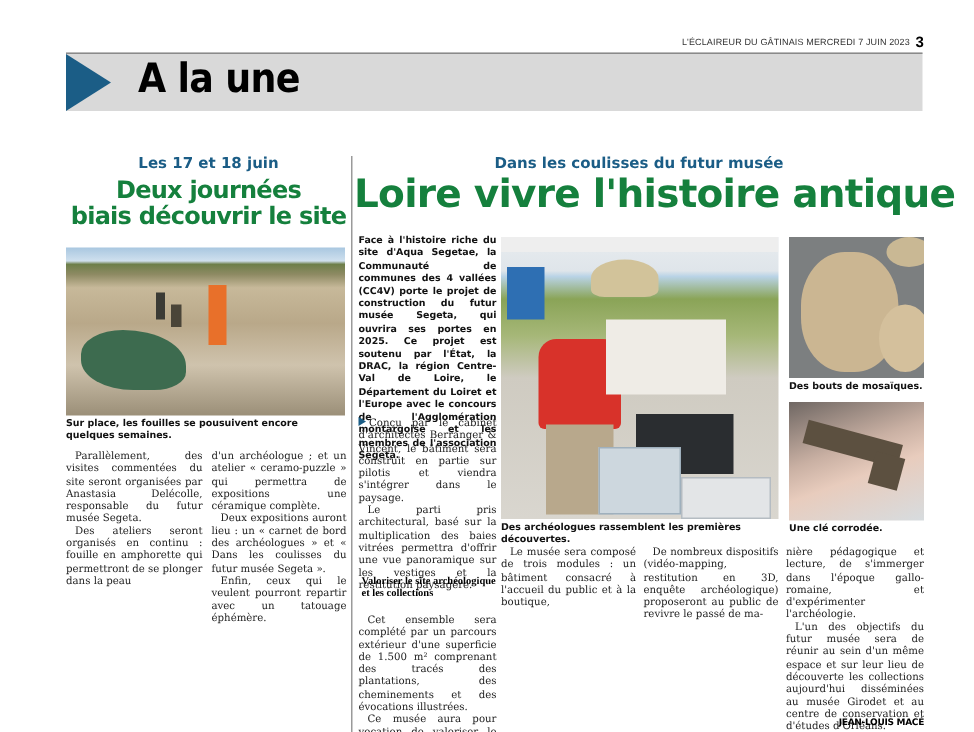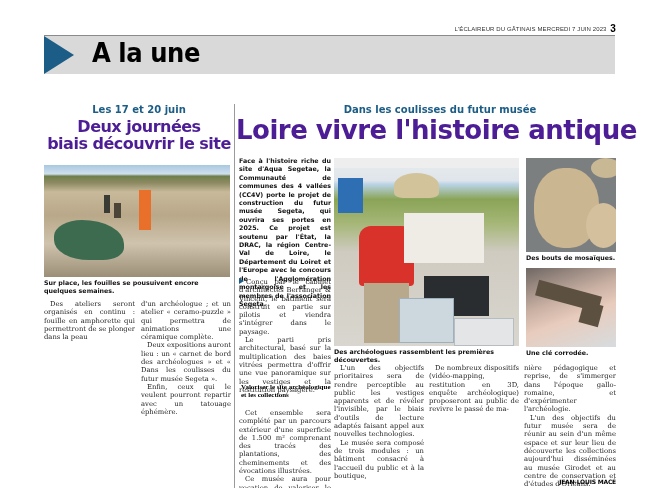--- a/index.html
+++ b/index.html
@@ -26,21 +26,21 @@
     position: absolute; left: 92px; top: 37px;
     font-family: "DejaVu Sans", sans-serif; font-weight: bold; font-size: 27px; color: #000;
     letter-spacing: -0.5px; transform: scaleX(0.9); transform-origin: left center;
   }
 
   .kicker {
     position: absolute; font-family: "DejaVu Sans", sans-serif; font-weight: bold; color: #1b5d86;
     font-size: 10px; text-align: center; white-space: nowrap;
   }
   .headline {
-    position: absolute; font-family: "DejaVu Sans", sans-serif; font-weight: bold; color: #4c1d95;
+    position: absolute; font-family: "DejaVu Sans", sans-serif; font-weight: bold; color: #15803d;
     text-align: center; line-height: 1.05; letter-spacing: -0.5px;
   }
 
   .col-divider { position: absolute; width: 1px; background: #9a9a9a; }
 
   .photo { position: absolute; overflow: hidden; }
   .caption {
     position: absolute; font-family: "DejaVu Sans", sans-serif; font-weight: bold;
     font-size: 6.3px; line-height: 8px; color: #111;
   }
@@ -71,46 +71,47 @@
 <div class="masthead-line">
   <span>L'ÉCLAIREUR DU GÂTINAIS</span>
   <span>MERCREDI 7 JUIN 2023</span>
   <span class="pnum">3</span>
 </div>
 
 <div class="section-bar"></div>
 <div class="section-arrow"></div>
 <div class="section-title">A la une</div>
 
-<div class="kicker" style="left:44px; top:104px; width:190px;">Les 17 et 20 juin</div>
+<div class="kicker" style="left:44px; top:104px; width:190px;">Les 17 et 18 juin</div>
 <div class="headline" style="left:40px; top:119px; width:198px; font-size:16px;">
   <div>Deux journées</div>
   <div>biais découvrir le site</div>
 </div>
 
 <div class="photo" style="left:44px; top:165px; width:186px; height:112px; background:linear-gradient(180deg,#a9c7e0 0%,#cfe0ee 8%,#6d7f4a 10%,#8e8a63 16%,#c7b99a 24%,#b9a889 45%,#cfc3ad 70%,#9b8f78 100%);">
   <div style="position:absolute; left:10px; top:55px; width:70px; height:40px; background:#3d6b4f; border-radius:40% 60% 30% 50%;"></div>
   <div style="position:absolute; left:95px; top:25px; width:12px; height:40px; background:#e8702a;"></div>
   <div style="position:absolute; left:60px; top:30px; width:6px; height:18px; background:#3b3b35;"></div>
   <div style="position:absolute; left:70px; top:38px; width:7px; height:15px; background:#4a4538;"></div>
 </div>
 <div class="caption" style="left:44px; top:279px; width:186px;">Sur place, les fouilles se pousuivent encore quelques semaines.</div>
 
 <div class="body-col" style="left:44px; top:300px; width:91px;">
+  <p>Parallèlement, des visites commentées du site seront organisées par Anastasia Delécolle, responsable du futur musée Segeta.</p>
   <p>Des ateliers seront organisés en continu : fouille en amphorette qui permettront de se plonger dans la peau</p>
 </div>
 <div class="body-col" style="left:141px; top:300px; width:90px;">
-  <p class="lead">d'un archéologue ; et un atelier « ceramo-puzzle » qui permettra de animations une céramique complète.</p>
+  <p class="lead">d'un archéologue ; et un atelier « ceramo-puzzle » qui permettra de expositions une céramique complète.</p>
   <p>Deux expositions auront lieu : un « carnet de bord des archéologues » et « Dans les coulisses du futur musée Segeta ».</p>
   <p>Enfin, ceux qui le veulent pourront repartir avec un tatouage éphémère.</p>
 </div>
 
 <div class="col-divider" style="left:234px; top:104px; height:384px;"></div>
 
-<div class="kicker" style="left:250px; top:104px; width:380px;">Dans les coulisses du futur musée</div>
+<div class="kicker" style="left:236px; top:104px; width:380px;">Dans les coulisses du futur musée</div>
 <div class="headline" style="left:236px; top:117px; width:380px; font-size:26px; white-space:nowrap;">Loire vivre l'histoire antique</div>
 
 <div class="intro" style="left:239px; top:157px; width:92px;">Face à l'histoire riche du site d'Aqua Segetae, la Communauté de communes des 4 vallées (CC4V) porte le projet de construction du futur musée Segeta, qui ouvrira ses portes en 2025. Ce projet est soutenu par l'État, la DRAC, la région Centre-Val de Loire, le Département du Loiret et l'Europe avec le concours de l'Agglomération montargoise et les membres de l'association Segeta.</div>
 
 <div class="body-col" style="left:239px; top:278px; width:92px;">
   <p class="lead"><span class="bullet"></span><span>Conçu par le cabinet d'architectes Berranger &amp; Vincent, le bâtiment sera construit en partie sur pilotis et viendra s'intégrer dans le paysage.</span></p>
   <p>Le parti pris architectural, basé sur la multiplication des baies vitrées permettra d'offrir une vue panoramique sur les vestiges et la restitution paysagère.</p>
 </div>
 <div class="subhead" style="left:241px; top:383px; width:90px;font-family:Liberation Serif, serif;">Valoriser le site archéologique et les collections</div>
 <div class="body-col" style="left:239px; top:409px; width:92px;">
@@ -138,23 +139,22 @@
 </div>
 <div class="caption" style="left:526px; top:254px; width:92px;">Des bouts de mosaïques.</div>
 
 <div class="photo" style="left:526px; top:268px; width:90px; height:79px; background:linear-gradient(160deg,#6f6763 0%,#c9b0a3 40%,#e8ccbd 60%,#d7dcdf 100%);">
   <div style="position:absolute; left:10px; top:20px; width:65px; height:16px; background:#5c5040; transform:rotate(15deg);"></div>
   <div style="position:absolute; left:55px; top:35px; width:20px; height:22px; background:#5c5040; transform:rotate(15deg);"></div>
 </div>
 <div class="caption" style="left:526px; top:349px; width:92px;">Une clé corrodée.</div>
 
 <div class="body-col" style="left:334px; top:364px; width:90px;">
-  <p>L'un des objectifs prioritaires sera de rendre perceptible au public les vestiges apparents et de révéler l'invisible, par le biais d'outils de lecture adaptés faisant appel aux nouvelles technologies.</p>
   <p>Le musée sera composé de trois modules : un bâtiment consacré à l'accueil du public et à la boutique,</p>
 </div>
 <div class="body-col" style="left:429px; top:364px; width:90px;">
   <p>De nombreux dispositifs (vidéo-mapping, restitution en 3D, enquête archéologique) proposeront au public de revivre le passé de ma-</p>
 </div>
 <div class="body-col" style="left:524px; top:364px; width:92px;">
-  <p class="lead">nière pédagogique et reprise, de s'immerger dans l'époque gallo-romaine, et d'expérimenter l'archéologie.</p>
+  <p class="lead">nière pédagogique et lecture, de s'immerger dans l'époque gallo-romaine, et d'expérimenter l'archéologie.</p>
   <p>L'un des objectifs du futur musée sera de réunir au sein d'un même espace et sur leur lieu de découverte les collections aujourd'hui disséminées au musée Girodet et au centre de conservation et d'études d'Orléans.</p>
 </div>
 <div class="signature" style="left:524px; top:478px; width:92px;">JEAN-LOUIS MACÉ</div>
 
 </body></html>

